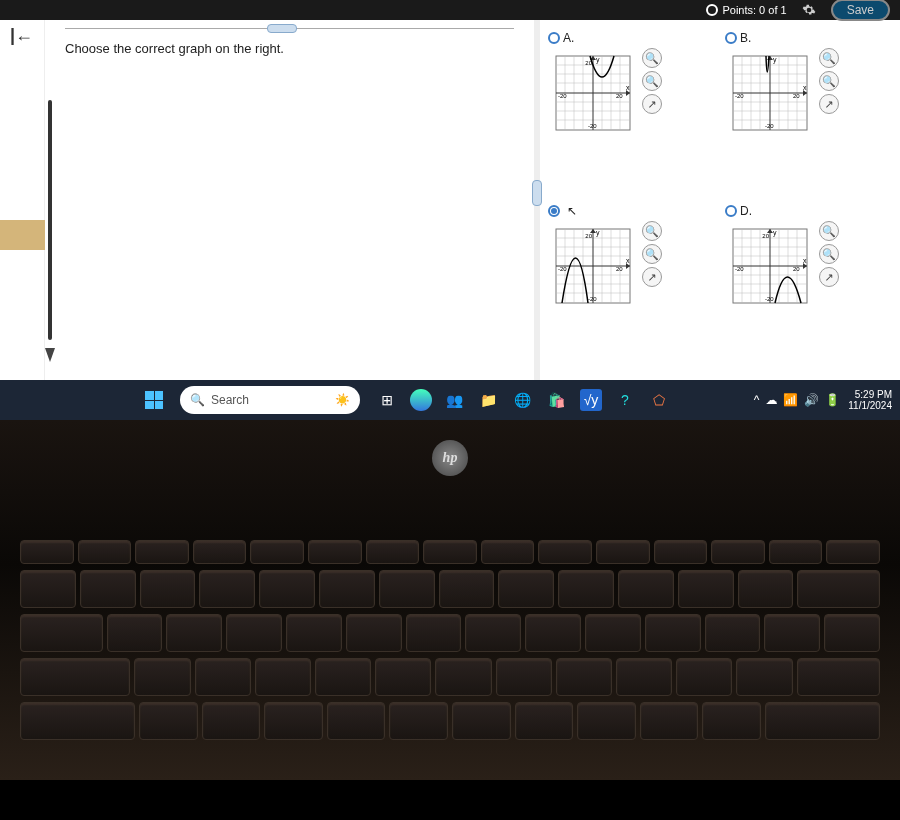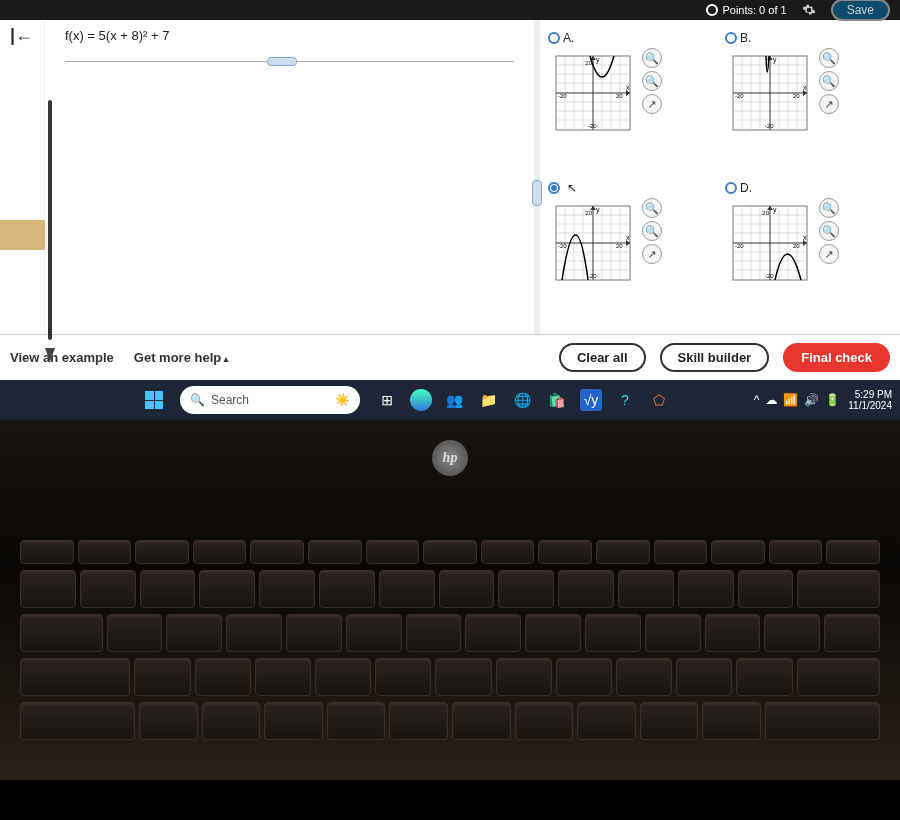--- a/index.html
+++ b/index.html
@@ -324,24 +324,24 @@
 
   <div class="content">
     <div class="sidebar-left">
       <div class="back-arrow">|←</div>
       <div class="sticky-note"></div>
     </div>
     <div class="scroll-indicator"></div>
     <div class="pencil"></div>
 
     <div class="left-pane">
-      <div class="formula">f(x) = 5(x + 8)² + 7</div>
       <div class="divider">
         <div class="divider-handle"></div>
       </div>
+      <div class="instruction">Choose the correct graph on the right.</div>
     </div>
 
     <div class="vsplit">
       <div class="vsplit-handle"></div>
     </div>
 
     <div class="right-pane">
 
       <div class="choice">
         <div class="choice-col">
@@ -514,30 +514,20 @@
         <div class="ctrl-col">
           <div class="ctrl-btn">🔍</div>
           <div class="ctrl-btn">🔍</div>
           <div class="ctrl-btn">↗</div>
         </div>
       </div>
 
     </div>
   </div>
 
-  <div class="footer">
-    <div class="footer-left">
-      <span class="footer-link">View an example</span>
-      <span class="footer-link help">Get more help</span>
-    </div>
-    <div class="footer-spacer"></div>
-    <div class="pill">Clear all</div>
-    <div class="pill">Skill builder</div>
-    <div class="pill final">Final check</div>
-  </div>
 
   <div class="taskbar">
     <div style="width:120px"></div>
     <div class="start-btn">
       <div class="win-logo">
           <div></div>
           <div></div>
           <div></div>
           <div></div>
         </div>

